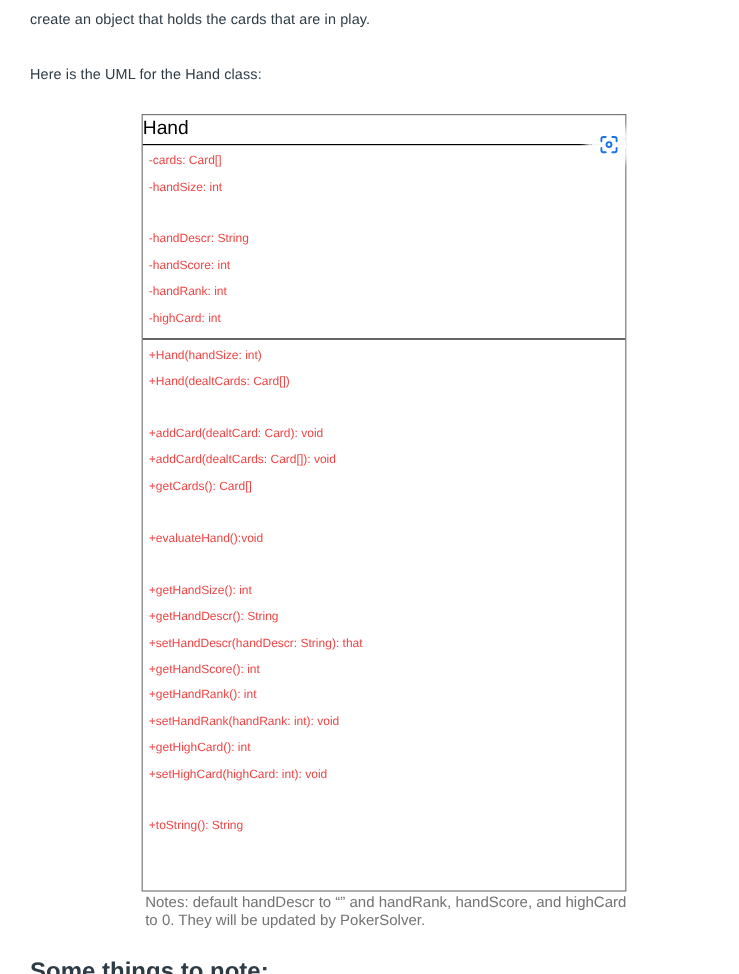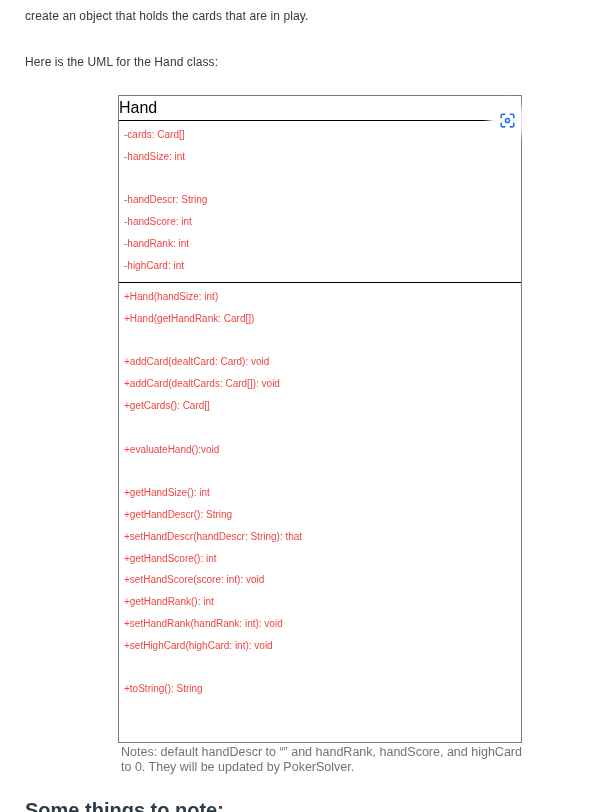--- a/index.html
+++ b/index.html
@@ -147,35 +147,35 @@
       <div class="uml-line">-handSize: int</div>
       <div class="uml-line blank">&nbsp;</div>
       <div class="uml-line">-handDescr: String</div>
       <div class="uml-line">-handScore: int</div>
       <div class="uml-line">-handRank: int</div>
       <div class="uml-line">-highCard: int</div>
     </div>
 
   <div class="uml-compartment" id="uml-methods">
       <div class="uml-line">+Hand(handSize: int)</div>
-      <div class="uml-line">+Hand(getHandRank: Card[])</div>
+      <div class="uml-line">+Hand(dealtCards: Card[])</div>
       <div class="uml-line blank">&nbsp;</div>
       <div class="uml-line">+addCard(dealtCard: Card): void</div>
       <div class="uml-line">+addCard(dealtCards: Card[]): void</div>
       <div class="uml-line">+getCards(): Card[]</div>
       <div class="uml-line blank">&nbsp;</div>
       <div class="uml-line">+evaluateHand():void</div>
       <div class="uml-line blank">&nbsp;</div>
       <div class="uml-line">+getHandSize(): int</div>
       <div class="uml-line">+getHandDescr(): String</div>
       <div class="uml-line">+setHandDescr(handDescr: String): that</div>
       <div class="uml-line">+getHandScore(): int</div>
-      <div class="uml-line">+setHandScore(score: int): void</div>
       <div class="uml-line">+getHandRank(): int</div>
       <div class="uml-line">+setHandRank(handRank: int): void</div>
+      <div class="uml-line">+getHighCard(): int</div>
       <div class="uml-line">+setHighCard(highCard: int): void</div>
       <div class="uml-line blank">&nbsp;</div>
       <div class="uml-line">+toString(): String</div>
     </div>
 
 </div>
 
 <div id="uml-notes">Notes: default handDescr to “” and handRank, handScore, and highCard to 0.  They will be updated by PokerSolver.</div>
 
 <div id="next-heading">Some things to note:</div>

